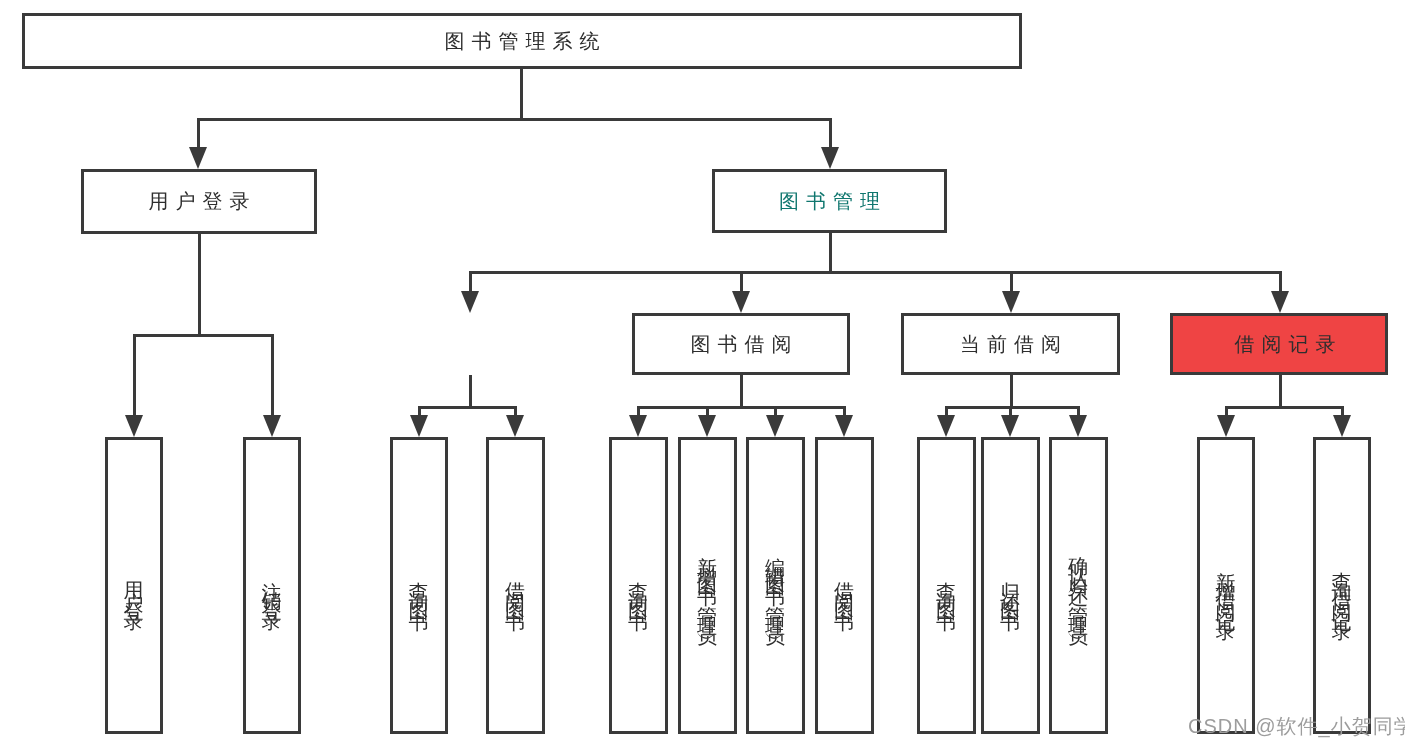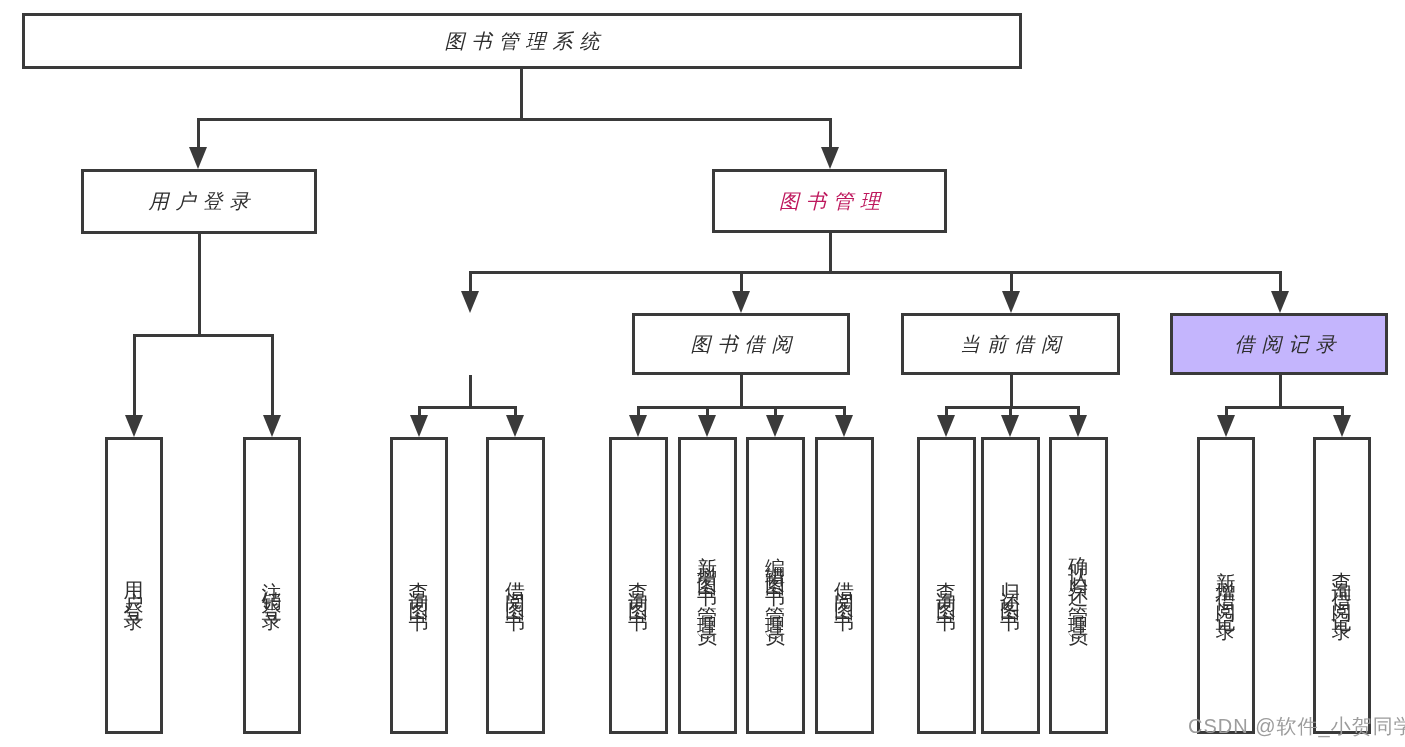--- a/index.html
+++ b/index.html
@@ -24,21 +24,20 @@
     align-items: center;
     justify-content: center;
     color: #2e2e2e;
     font-size: 20px;
     z-index: 2;
   }
   .node.h {
     letter-spacing: 7px;
     text-indent: 7px;
     white-space: nowrap;
-    font-style: italic;
   }
   .node.v {
     writing-mode: vertical-rl;
     letter-spacing: 10px;
     line-height: 1;
   }
   .cline {
     position: absolute;
     background: #3a3a3a;
     z-index: 1;
@@ -115,24 +114,24 @@
     <div class="cline" style="left: 1008.5px; top: 405.5px; width: 3px; height: 15.5px; background: rgb(58, 58, 58);"></div>
     <div class="arrow-head" style="left: 1001px; top: 415px; border-top-color: rgb(58, 58, 58);"></div>
     <div class="cline" style="left: 1076.5px; top: 405.5px; width: 3px; height: 15.5px; background: rgb(58, 58, 58);"></div>
     <div class="arrow-head" style="left: 1069px; top: 415px; border-top-color: rgb(58, 58, 58);"></div>
     <div class="cline" style="left: 1224.5px; top: 405.5px; width: 3px; height: 15.5px; background: rgb(58, 58, 58);"></div>
     <div class="arrow-head" style="left: 1217px; top: 415px; border-top-color: rgb(58, 58, 58);"></div>
     <div class="cline" style="left: 1340.5px; top: 405.5px; width: 3px; height: 15.5px; background: rgb(58, 58, 58);"></div>
     <div class="arrow-head" style="left: 1333px; top: 415px; border-top-color: rgb(58, 58, 58);"></div>
     <div class="node h" style="left: 22px; top: 13px; width: 1000px; height: 56px; border-color: rgb(58, 58, 58); background: rgb(255, 255, 255); color: rgb(46, 46, 46);">图书管理系统</div>
     <div class="node h" style="left: 81px; top: 169px; width: 236px; height: 65px; border-color: rgb(58, 58, 58); background: rgb(255, 255, 255); color: rgb(46, 46, 46);">用户登录</div>
-    <div class="node h" style="left: 712px; top: 169px; width: 235px; height: 64px; border-color: rgb(58, 58, 58); background: rgb(255, 255, 255); color: #be185d;">图书管理</div>
+    <div class="node h" style="left: 712px; top: 169px; width: 235px; height: 64px; border-color: rgb(58, 58, 58); background: rgb(255, 255, 255); color: #0f766e;">图书管理</div>
     <div class="node h" style="left: 632px; top: 313px; width: 218px; height: 62px; border-color: rgb(58, 58, 58); background: rgb(255, 255, 255); color: rgb(46, 46, 46);">图书借阅</div>
     <div class="node h" style="left: 901px; top: 313px; width: 219px; height: 62px; border-color: rgb(58, 58, 58); background: rgb(255, 255, 255); color: rgb(46, 46, 46);">当前借阅</div>
-    <div class="node h" style="left: 1170px; top: 313px; width: 218px; height: 62px; border-color: rgb(58, 58, 58); background: #c4b5fd; color: rgb(46, 46, 46); padding-left: 12px;">借阅记录</div>
+    <div class="node h" style="left: 1170px; top: 313px; width: 218px; height: 62px; border-color: rgb(58, 58, 58); background: #ef4444; color: rgb(46, 46, 46); padding-left: 12px;">借阅记录</div>
     <div class="node v" style="left: 105px; top: 437px; width: 58px; height: 297px; border-color: rgb(58, 58, 58); background: rgb(255, 255, 255); color: rgb(46, 46, 46);">用户登录</div>
     <div class="node v" style="left: 243px; top: 437px; width: 58px; height: 297px; border-color: rgb(58, 58, 58); background: rgb(255, 255, 255); color: rgb(46, 46, 46);">注销登录</div>
     <div class="node v" style="left: 390px; top: 437px; width: 58px; height: 297px; border-color: rgb(58, 58, 58); background: rgb(255, 255, 255); color: rgb(46, 46, 46);">查询图书</div>
     <div class="node v" style="left: 486px; top: 437px; width: 59px; height: 297px; border-color: rgb(58, 58, 58); background: rgb(255, 255, 255); color: rgb(46, 46, 46);">借阅图书</div>
     <div class="node v" style="left: 609px; top: 437px; width: 59px; height: 297px; border-color: rgb(58, 58, 58); background: rgb(255, 255, 255); color: rgb(46, 46, 46);">查询图书</div>
     <div class="node v" style="left: 678px; top: 437px; width: 59px; height: 297px; border-color: rgb(58, 58, 58); background: rgb(255, 255, 255); color: rgb(46, 46, 46);">新增图书（管理员）</div>
     <div class="node v" style="left: 746px; top: 437px; width: 59px; height: 297px; border-color: rgb(58, 58, 58); background: rgb(255, 255, 255); color: rgb(46, 46, 46);">编辑图书（管理员）</div>
     <div class="node v" style="left: 815px; top: 437px; width: 59px; height: 297px; border-color: rgb(58, 58, 58); background: rgb(255, 255, 255); color: rgb(46, 46, 46);">借阅图书</div>
     <div class="node v" style="left: 917px; top: 437px; width: 59px; height: 297px; border-color: rgb(58, 58, 58); background: rgb(255, 255, 255); color: rgb(46, 46, 46);">查询图书</div>
     <div class="node v" style="left: 981px; top: 437px; width: 59px; height: 297px; border-color: rgb(58, 58, 58); background: rgb(255, 255, 255); color: rgb(46, 46, 46);">归还图书</div>

